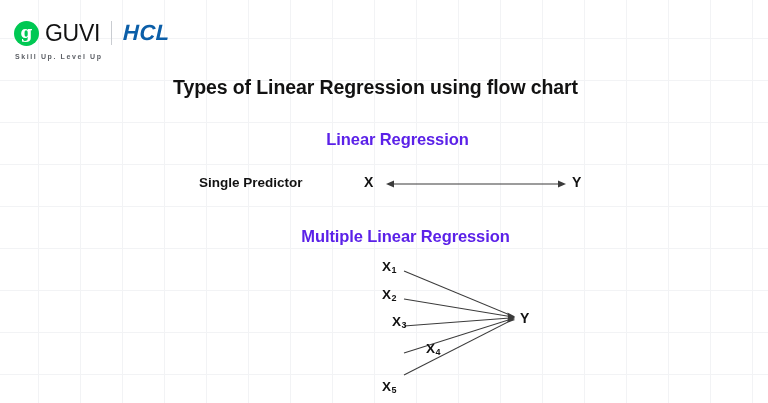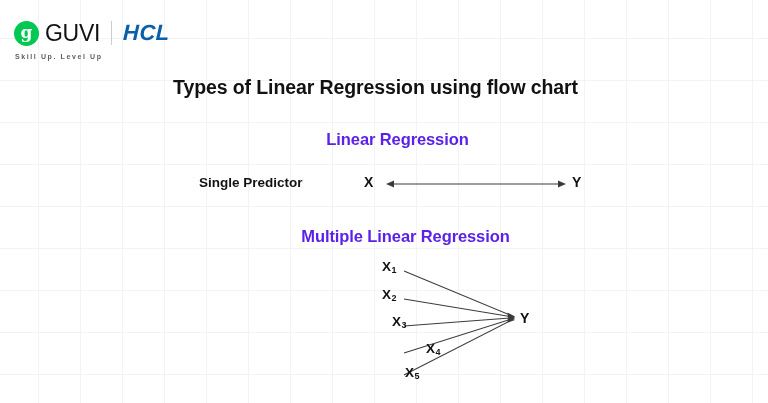--- a/index.html
+++ b/index.html
@@ -226,20 +226,20 @@
     </div>
     <div class="x-node" style="left:0px; top:29px;">
       <span>X</span><sub>2</sub>
     </div>
     <div class="x-node" style="left:10px; top:56px;">
       <span>X</span><sub>3</sub>
     </div>
     <div class="x-node" style="left:0px; top:83px;margin-left:44px;">
       <span>X</span><sub>4</sub>
     </div>
-    <div class="x-node" style="left:0px; top:107px;margin-left:23px;">
+    <div class="x-node" style="left:0px; top:121px;">
       <span>X</span><sub>5</sub>
     </div>
   </div>
 
   <div id="multi-y-label">Y</div>
 
 </div>
 
 </body></html>

